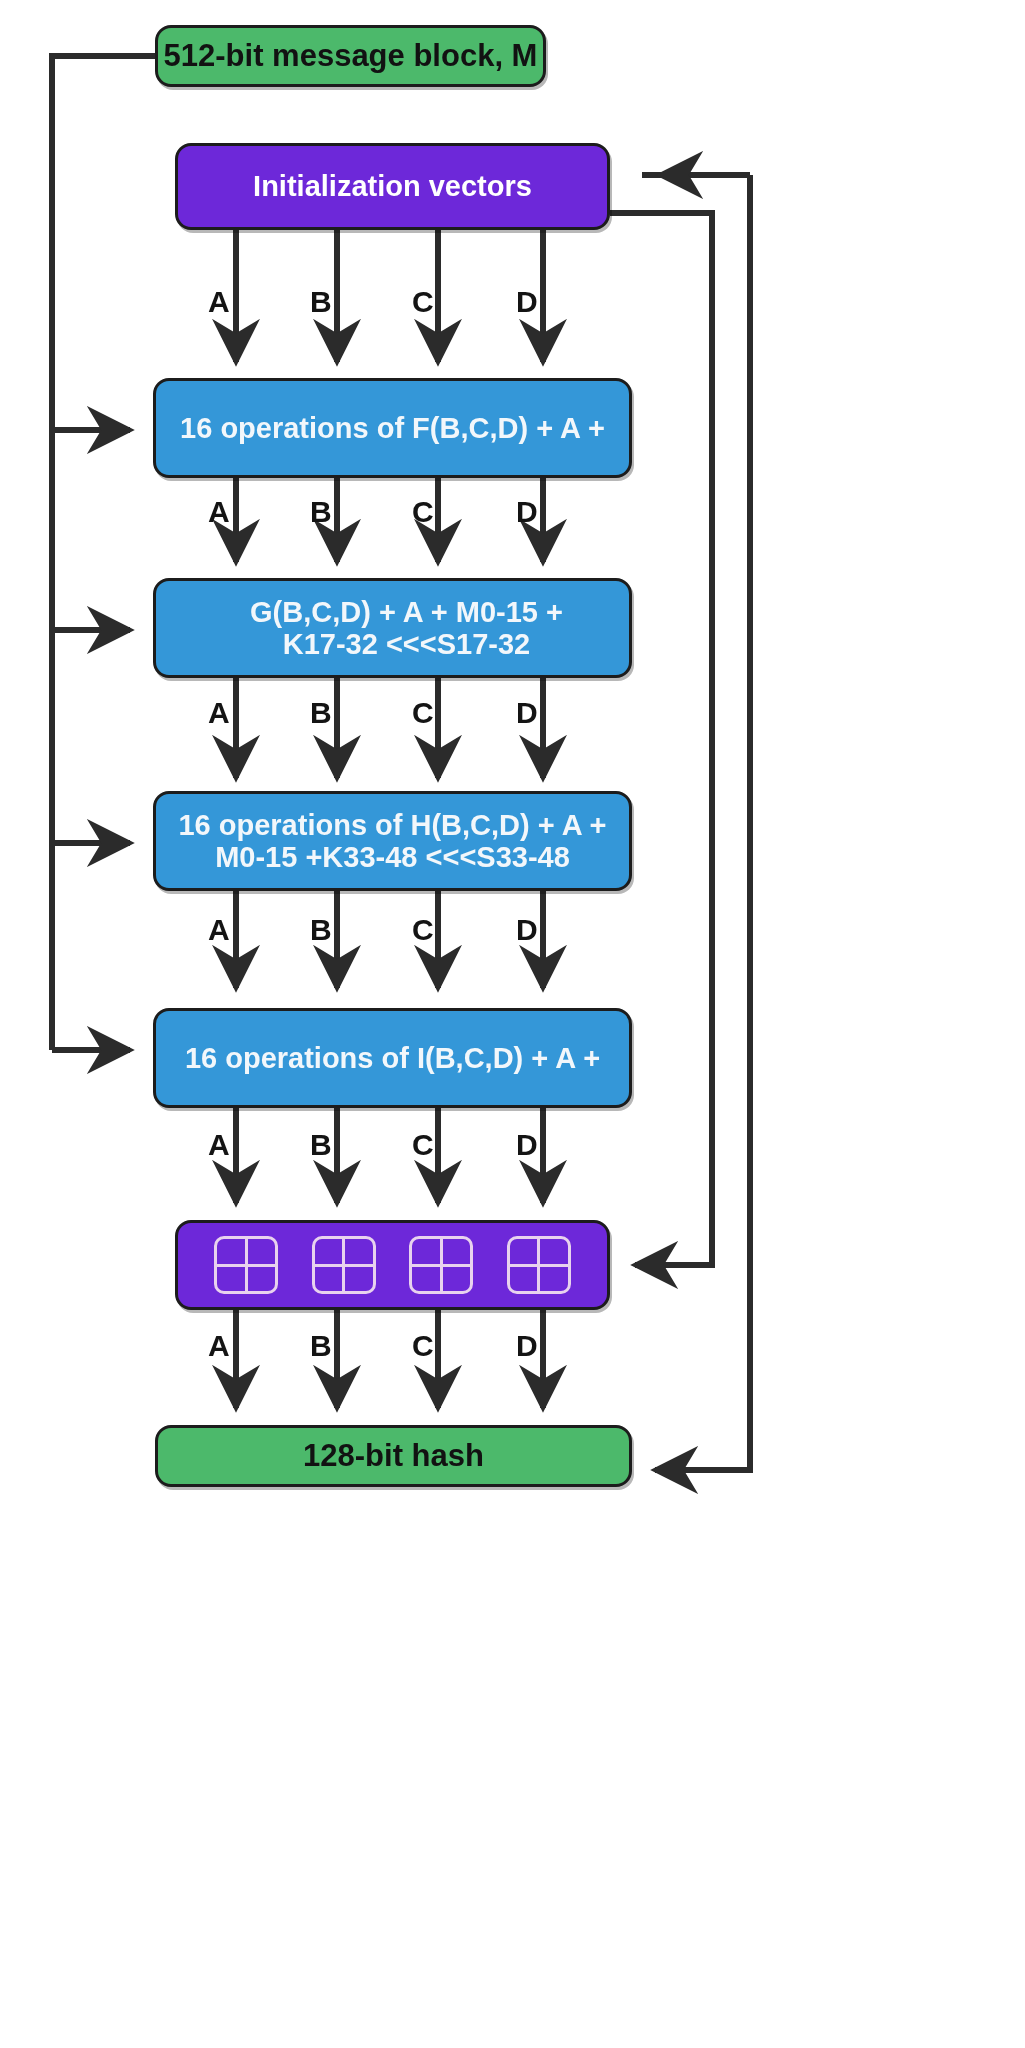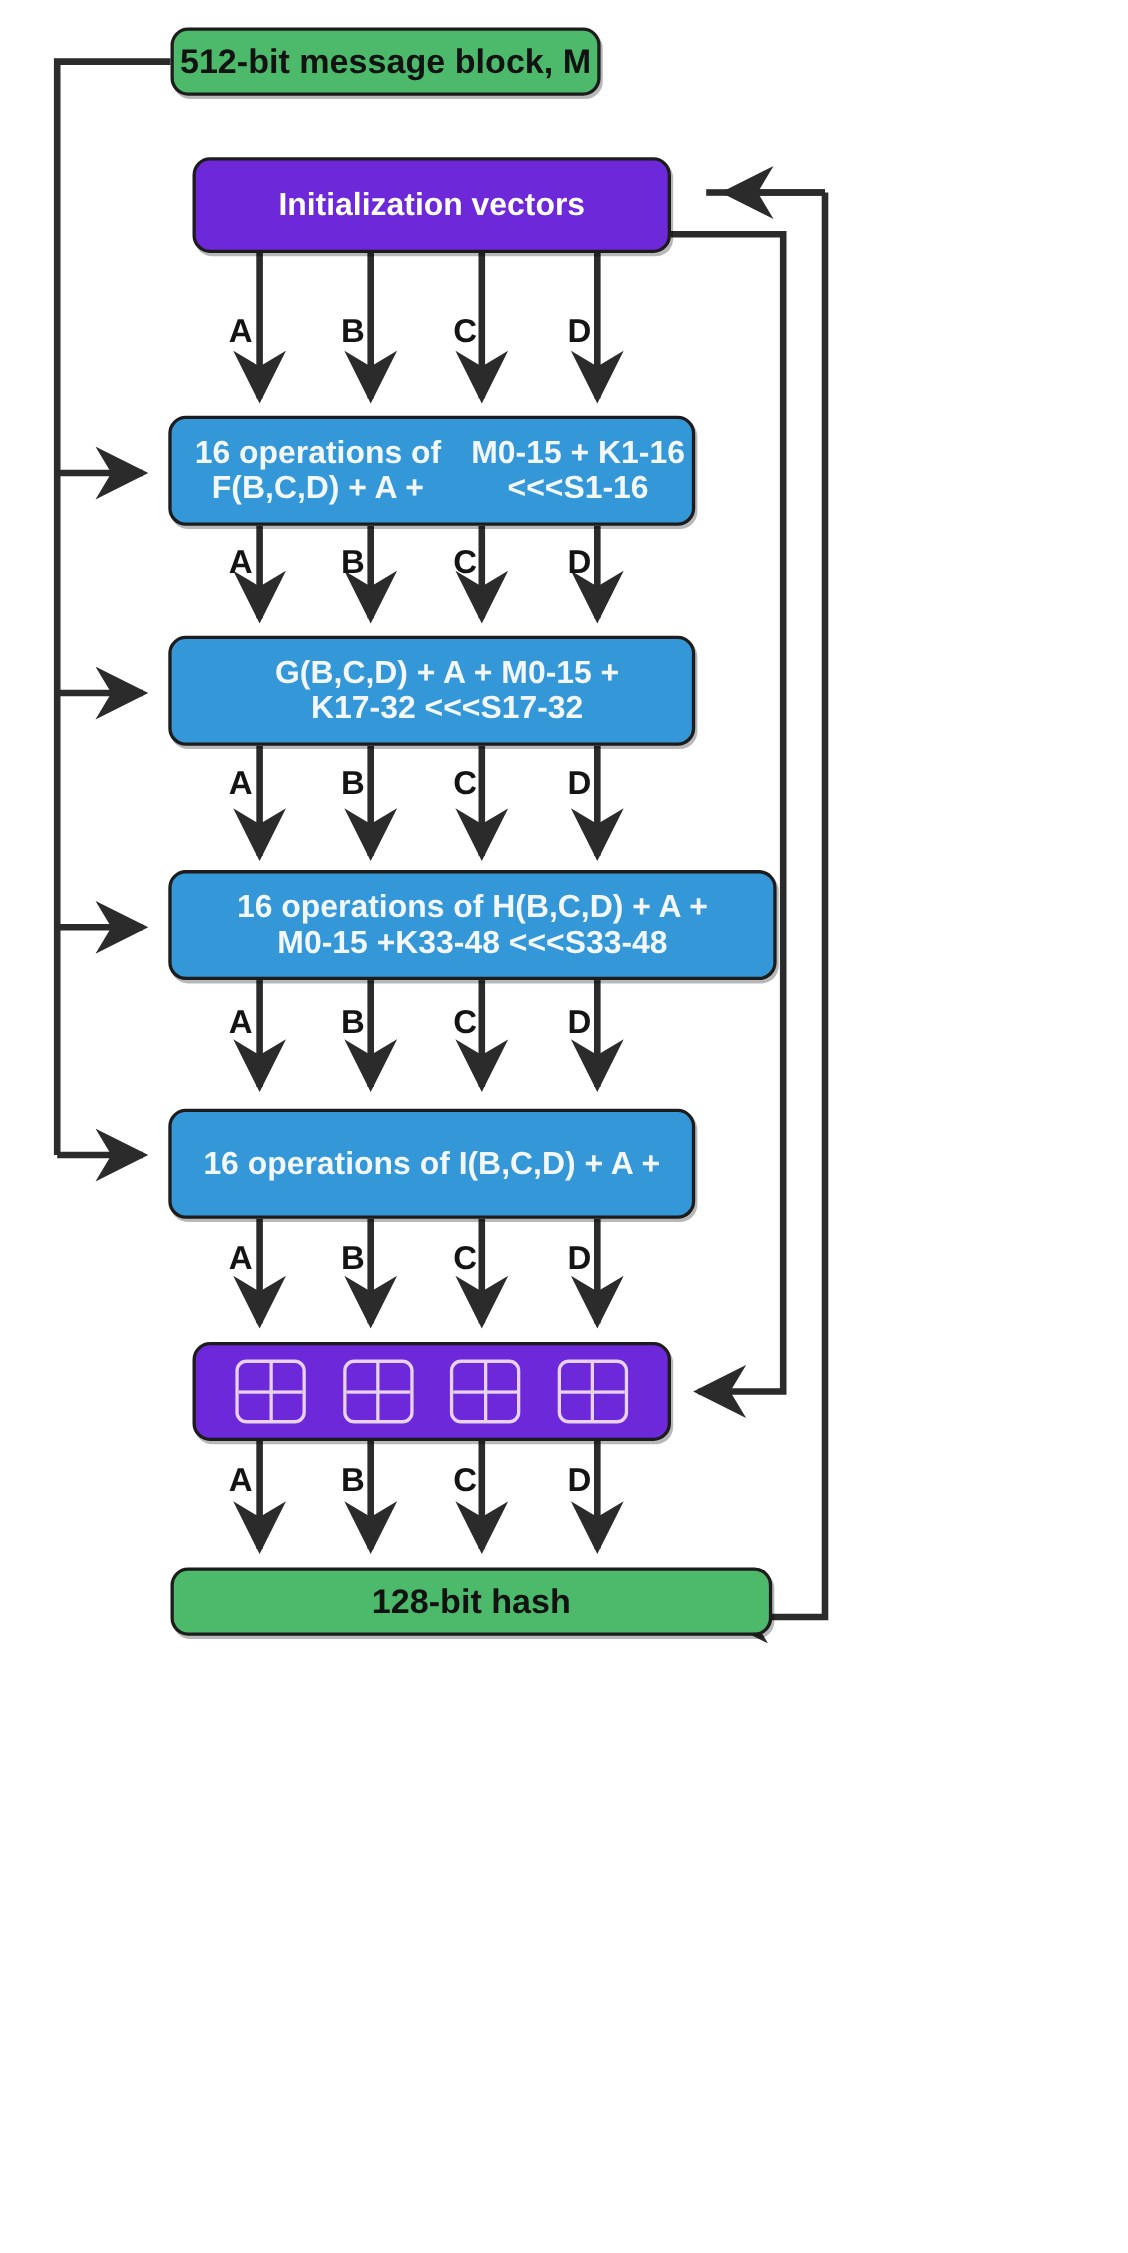--- a/index.html
+++ b/index.html
@@ -157,47 +157,46 @@
   <div class="node node-green" style="left:155px; top:25px; width:391px; height:62px; font-size:31px;">
     <span>512-bit message block, M</span>
   </div>
 
   <div class="node node-purple" style="left:175px; top:143px; width:435px; height:87px; font-size:29px;">
     <span>Initialization vectors</span>
   </div>
 
   <div class="node node-blue" style="left:153px; top:378px; width:479px; height:100px; font-size:29px; flex-direction:row;">
     <span>16 operations of F(B,C,D) + A +</span>
-    <span>M0-15 + K1-16 &lt;&lt;&lt;S1-16</span>
   </div>
 
   <div class="node node-blue" style="left:153px; top:578px; width:479px; height:100px; font-size:29px; flex-direction:column;padding-left:28px;">
     <span>G(B,C,D) + A + M0-15 +</span>
     <span>K17-32 &lt;&lt;&lt;S17-32</span>
   </div>
 
-  <div class="node node-blue" style="left:153px; top:791px; width:553px; height:100px; font-size:29px; flex-direction:column;">
+  <div class="node node-blue" style="left:153px; top:791px; width:479px; height:100px; font-size:29px; flex-direction:column;">
     <span>16 operations of H(B,C,D) + A +</span>
     <span>M0-15 +K33-48 &lt;&lt;&lt;S33-48</span>
   </div>
 
   <div class="node node-blue" style="left:153px; top:1008px; width:479px; height:100px; font-size:29px; flex-direction:column;">
     <span>16 operations of I(B,C,D) + A +</span>
   </div>
 
   <div class="node node-purple" style="left:175px; top:1220px; width:435px; height:90px;">
     <div class="grid-icons">
       <span class="grid-icon"></span>
       <span class="grid-icon"></span>
       <span class="grid-icon"></span>
       <span class="grid-icon"></span>
     </div>
   </div>
 
-  <div class="node node-green" style="left:155px; top:1425px; width:547px; height:62px; font-size:31px;">
+  <div class="node node-green" style="left:155px; top:1425px; width:477px; height:62px; font-size:31px;">
     <span>128-bit hash</span>
   </div>
 
   <span class="lbl" style="left:208px; top:287px;">A</span>
   <span class="lbl" style="left:310px; top:287px;">B</span>
   <span class="lbl" style="left:412px; top:287px;">C</span>
   <span class="lbl" style="left:516px; top:287px;">D</span>
 
   <span class="lbl" style="left:208px; top:497px;">A</span>
   <span class="lbl" style="left:310px; top:497px;">B</span>

